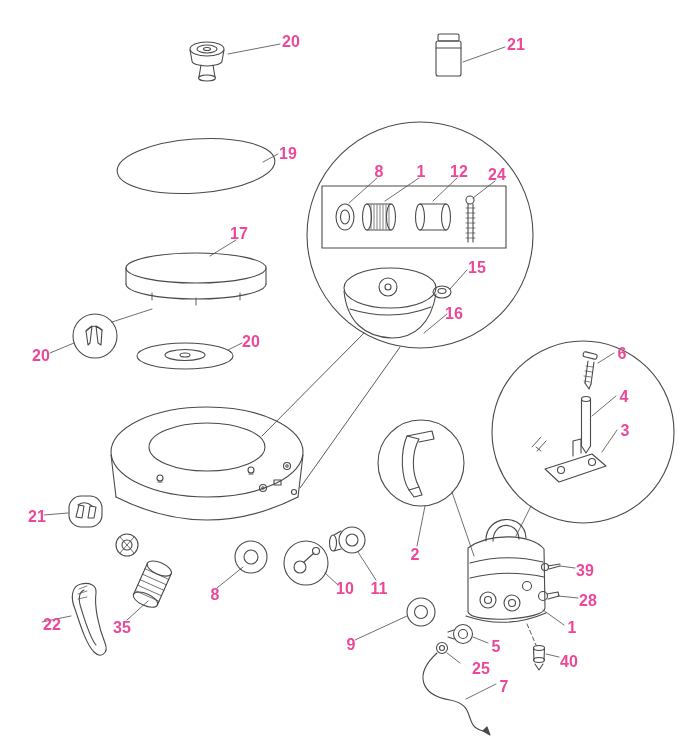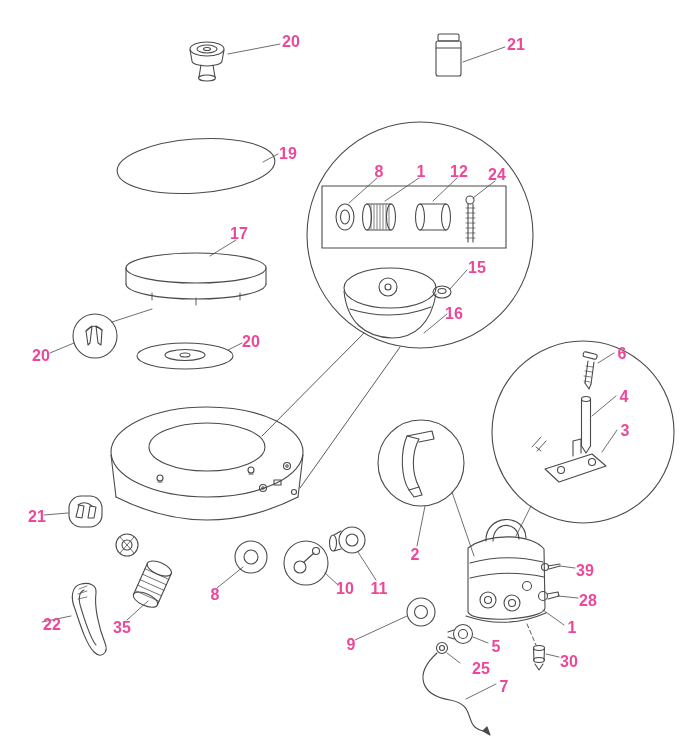--- a/index.html
+++ b/index.html
@@ -324,15 +324,15 @@
   <div class="lbl" style="left:291px;top:42px">20</div>
   <div class="lbl" style="left:516px;top:45px">21</div>
   <div class="lbl" style="left:52px;top:625px">22</div>
   <div class="lbl" style="left:122px;top:628px">35</div>
   <div class="lbl" style="left:497px;top:175px">24</div>
   <div class="lbl" style="left:481px;top:669px">25</div>
   <div class="lbl" style="left:41px;top:356px">20</div>
   <div class="lbl" style="left:37px;top:517px">21</div>
   <div class="lbl" style="left:588px;top:601px">28</div>
   <div class="lbl" style="left:585px;top:571px">39</div>
-  <div class="lbl" style="left:569px;top:662px">30</div>
+  <div class="lbl" style="left:569px;top:662px">40</div>
 
 </div>
 
 </body></html>

